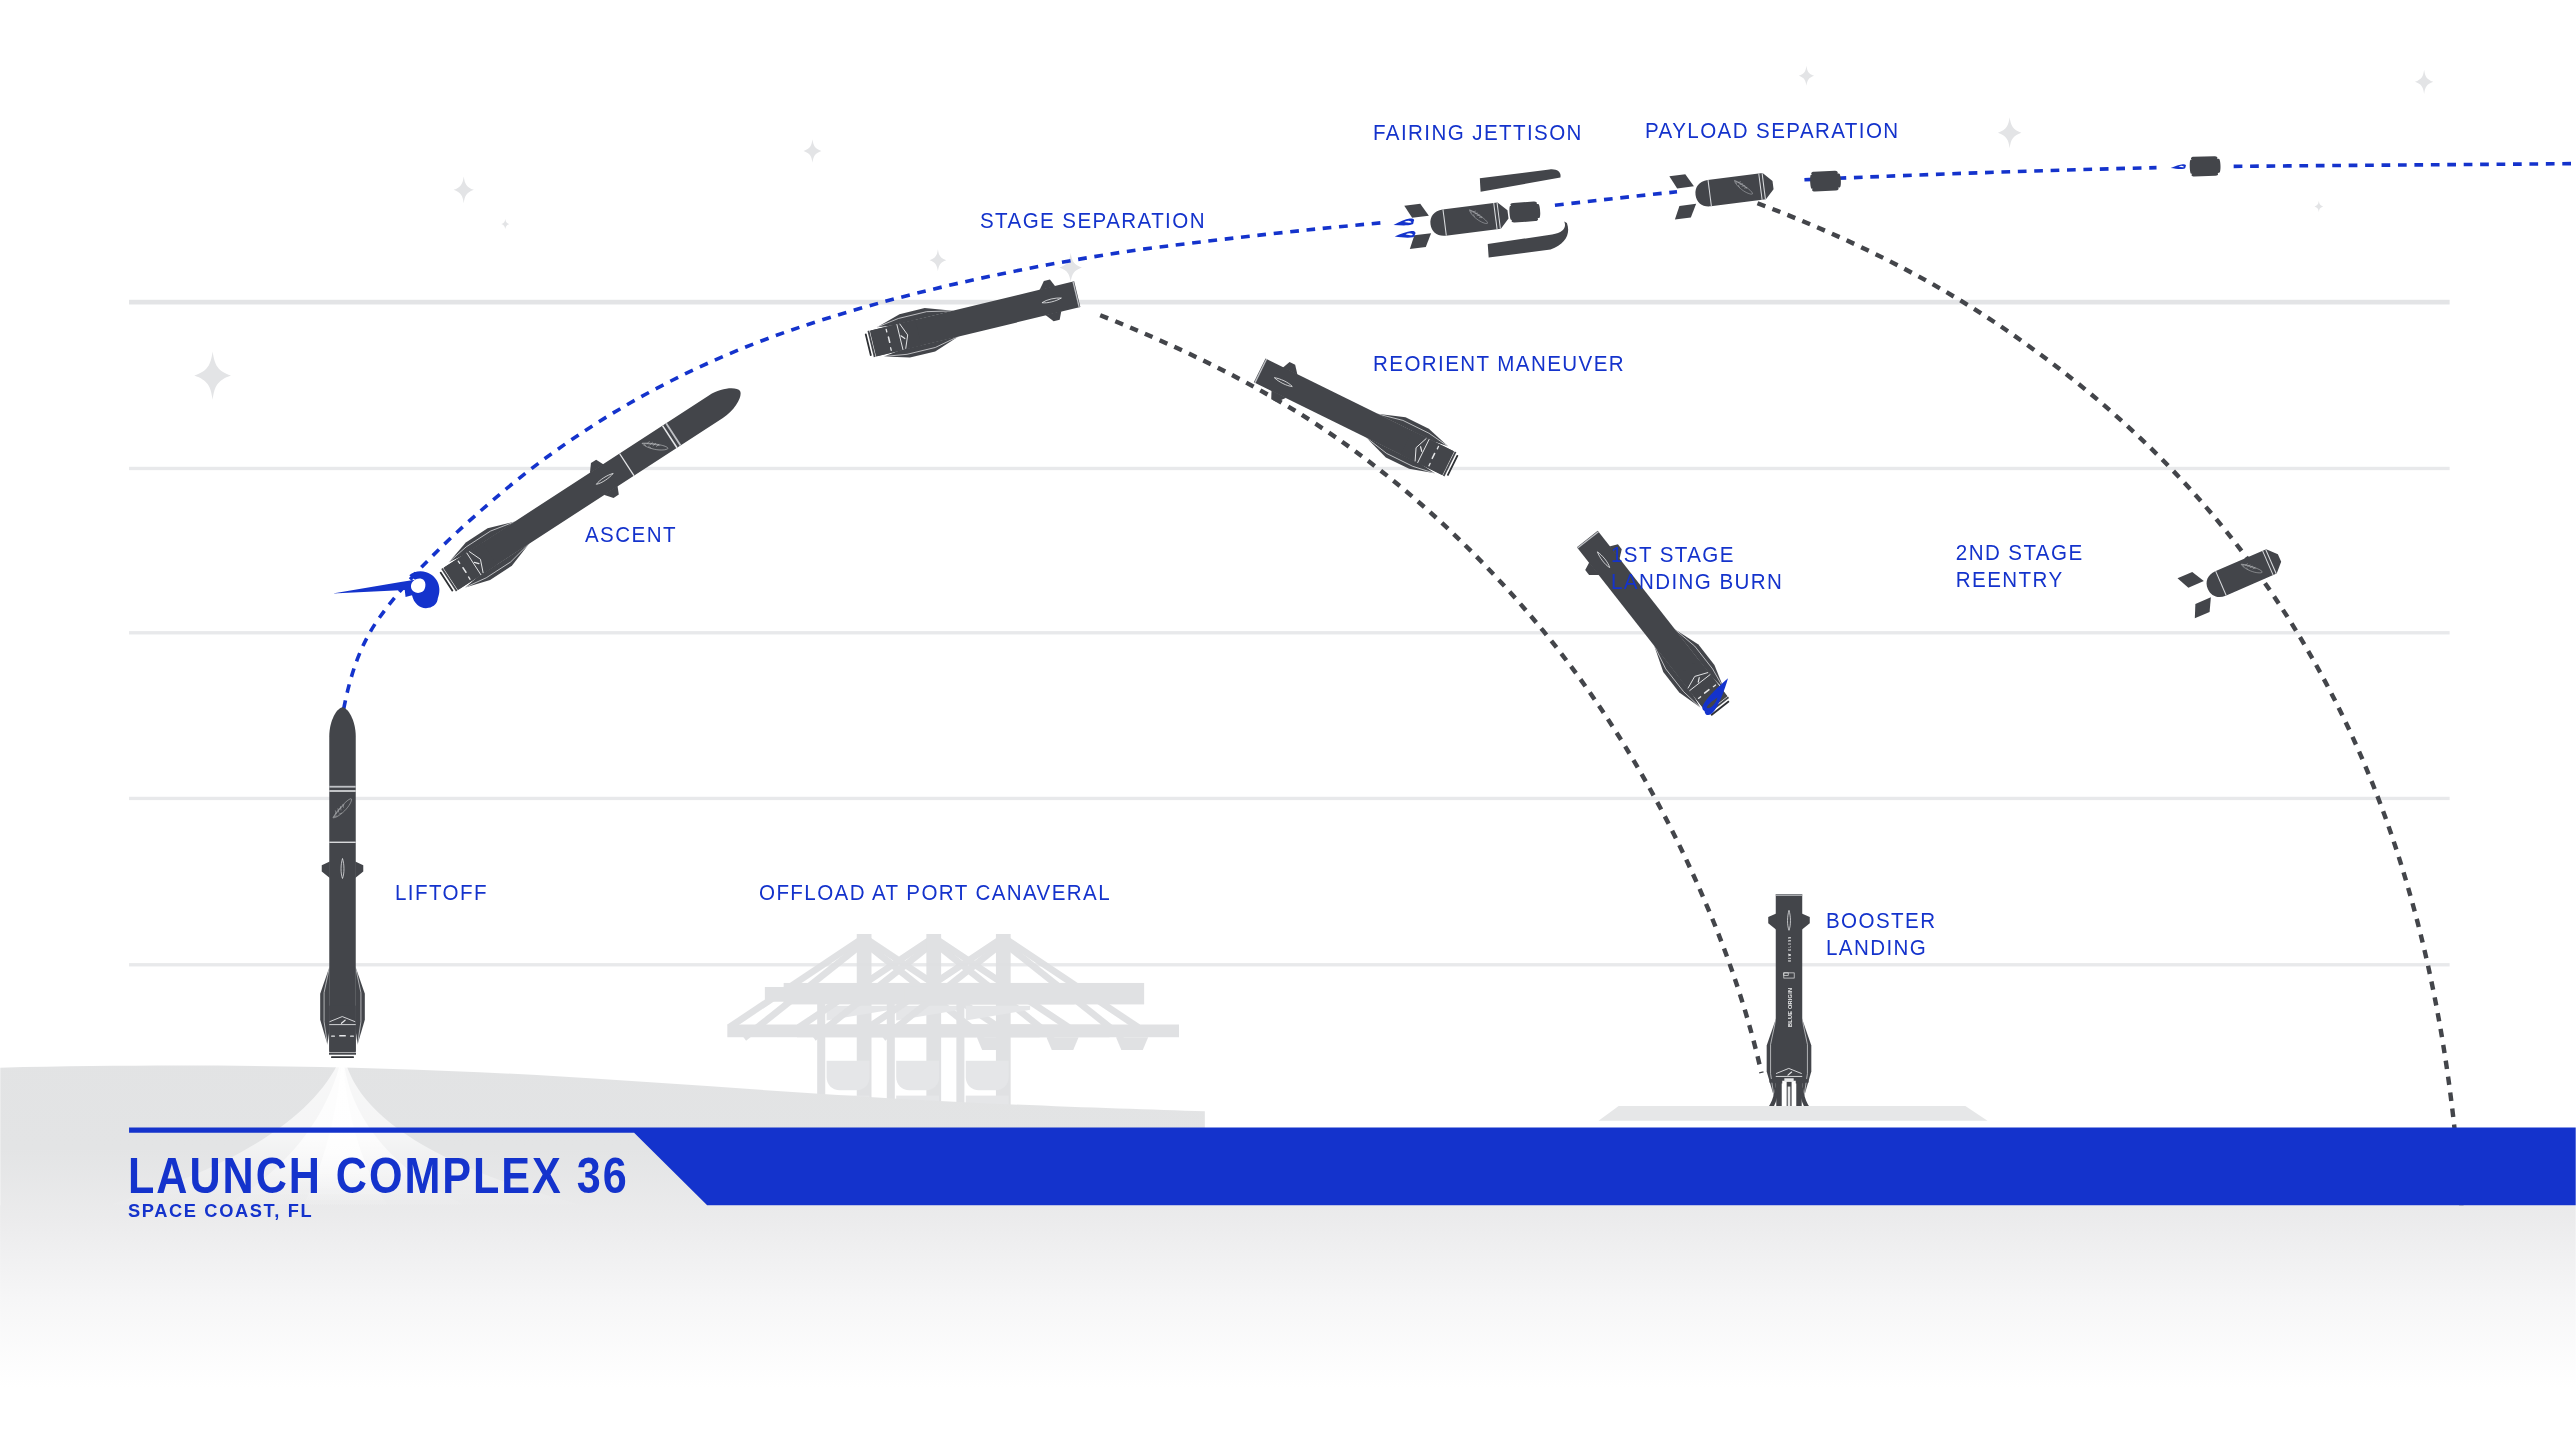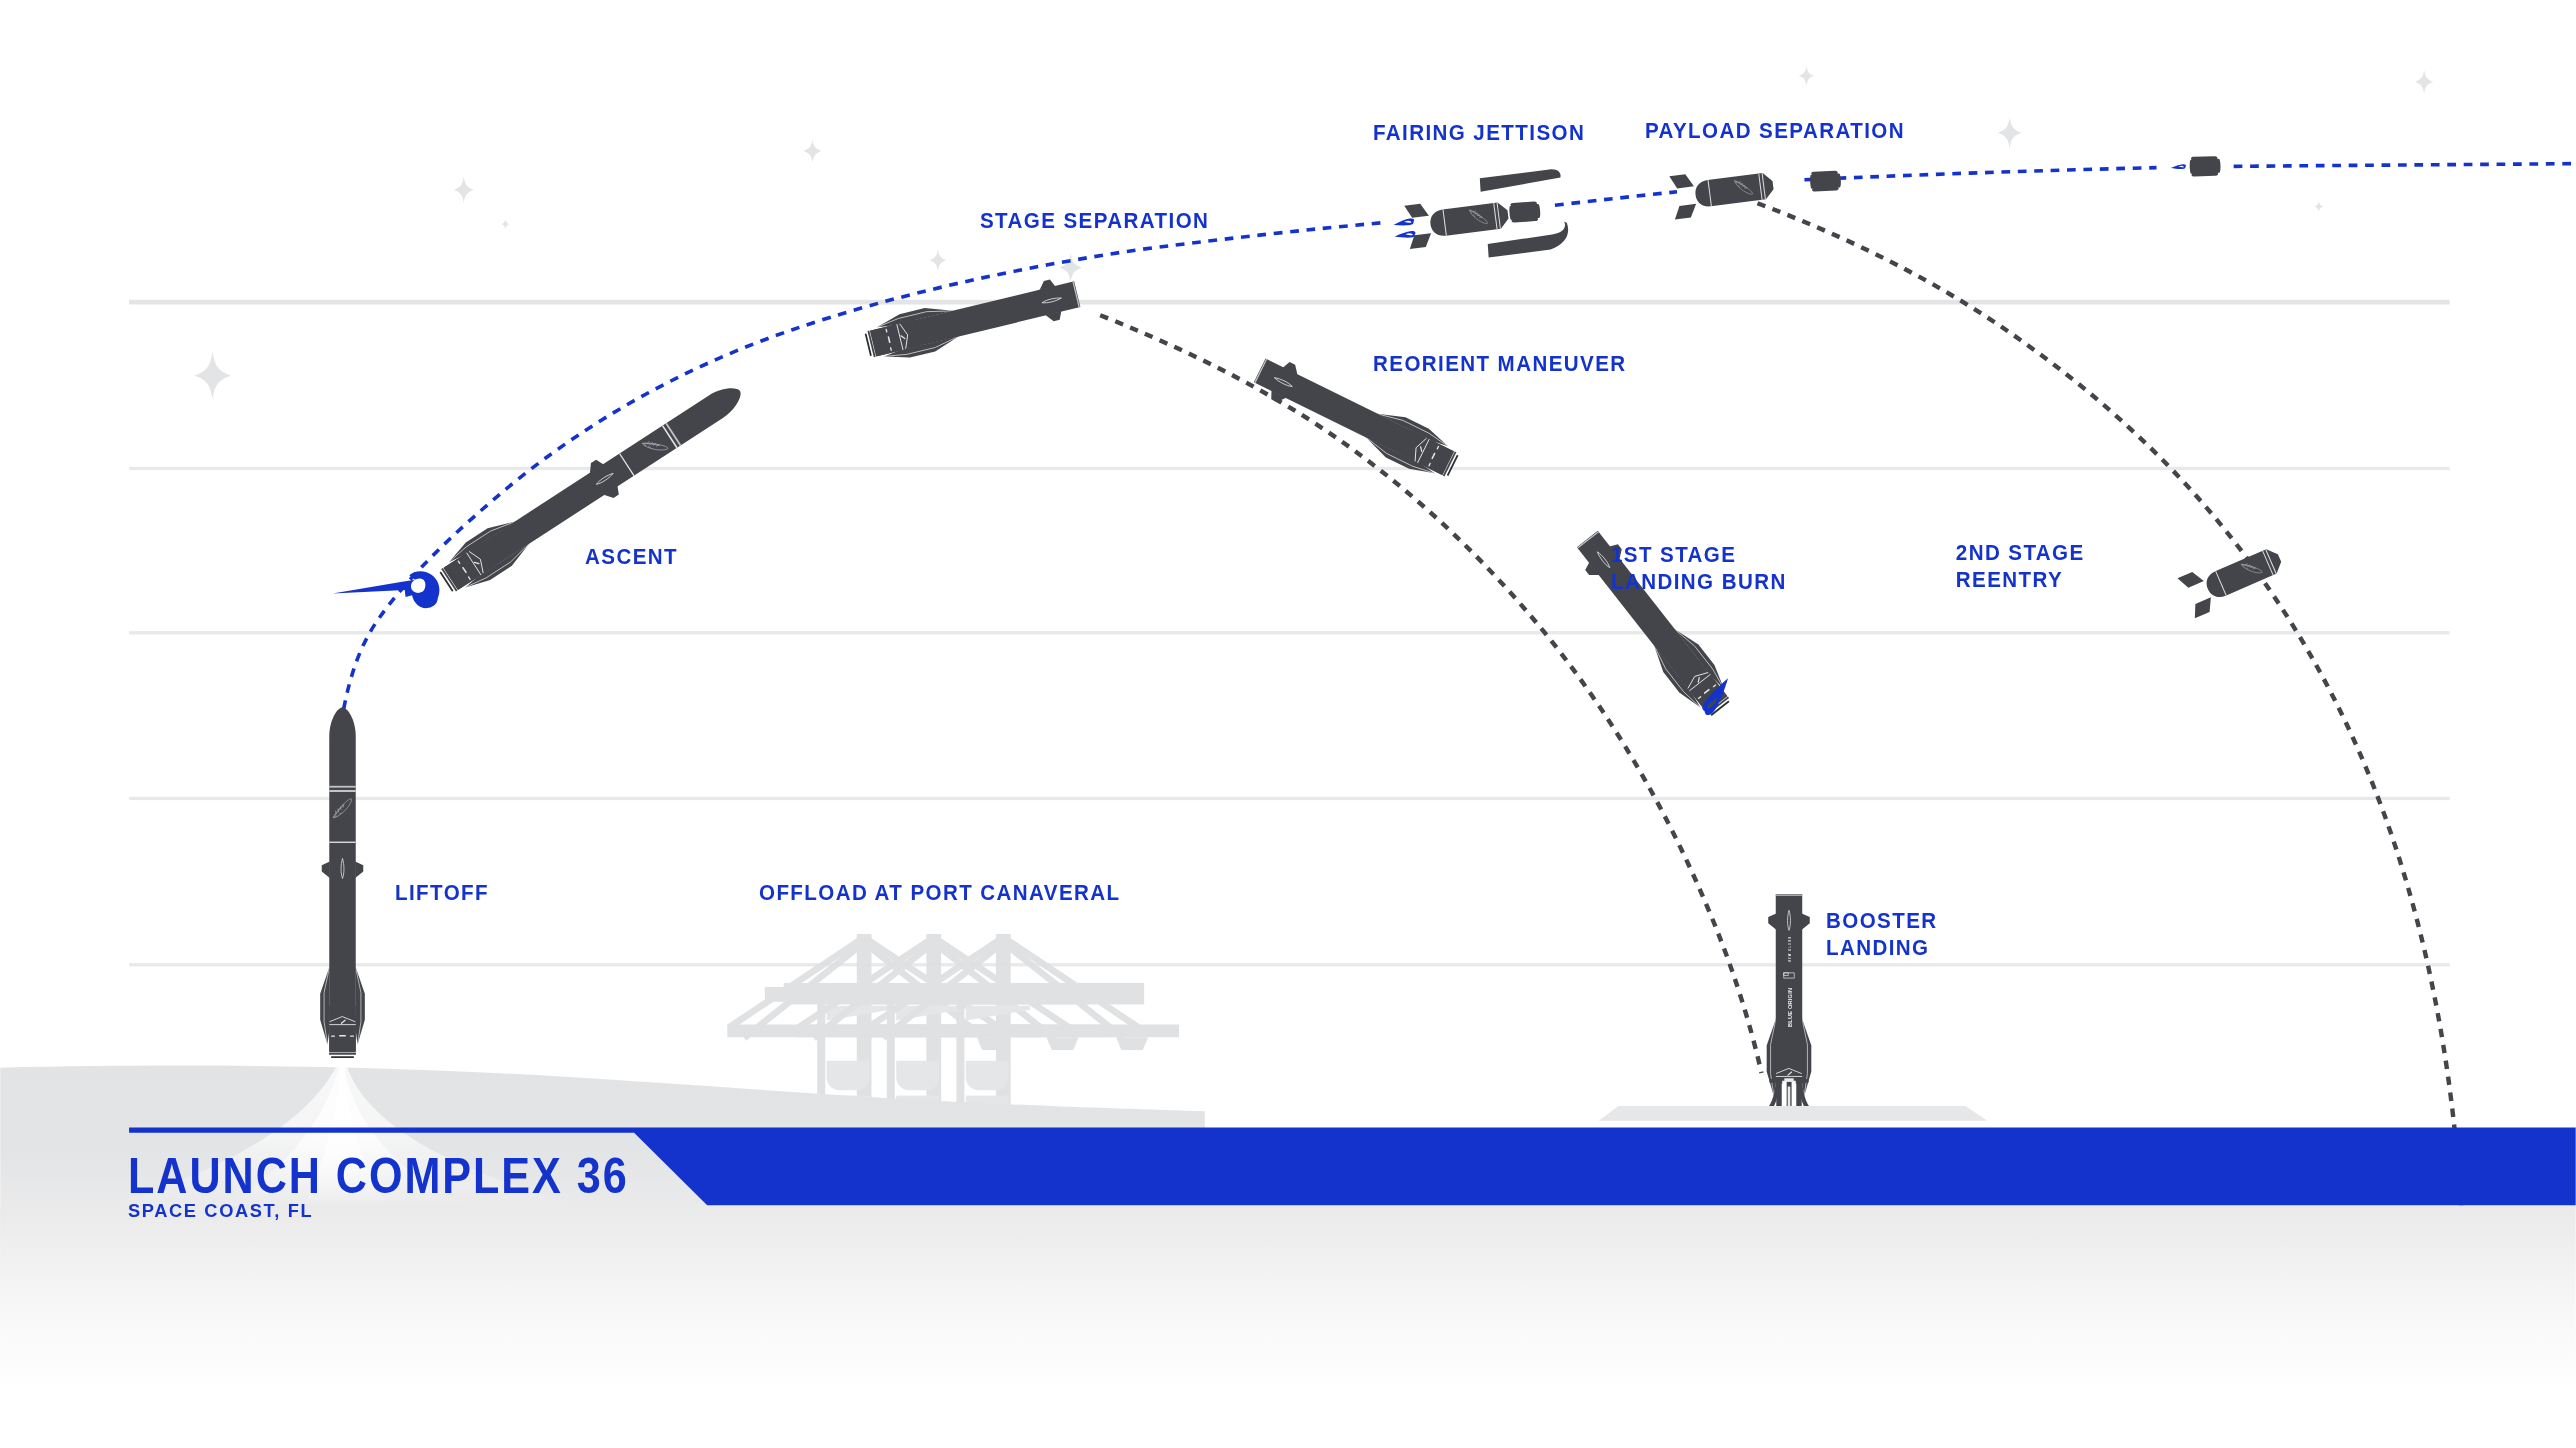--- a/index.html
+++ b/index.html
@@ -1,21 +1,21 @@
 <!DOCTYPE html>
 <html style="font-size:10.7px"><head>
 <meta charset="utf-8">
 <title>New Glenn Mission Profile</title>
 <style>
   html,body{margin:0;padding:0;background:#ffffff;}
   body{width:2576px;height:1448px;overflow:hidden;
        font-family:"Liberation Sans","DejaVu Sans",sans-serif;}
   #stage{position:relative;width:2576px;height:1448px;background:#fff;overflow:hidden;}
   svg.layer{position:absolute;left:0;top:0;width:2576px;height:1448px;display:block;}
-  .lbl{position:absolute;color:#1433CC;font-weight:700;white-space:nowrap;font-size:0;
+  .lbl{position:absolute;color:#1433CC;font-weight:400;white-space:nowrap;font-size:0;
        font-size:22px;letter-spacing:1.5px;line-height:27px;
        font-family:"Liberation Sans","DejaVu Sans",sans-serif;}
   .lbl > span{display:block;font-size:22px;transform:scaleX(0.935);transform-origin:left top;}
   .lbl.r{text-align:left;}
   .lbl.r > span{transform-origin:right top;}
   #banner-title{position:absolute;left:128px;top:1151px;color:#1433CC;font-weight:700;
        white-space:nowrap;font-size:50px;line-height:1;letter-spacing:2.3px;
        transform:scaleX(0.862);transform-origin:left top;
        font-family:"Liberation Sans","DejaVu Sans",sans-serif;}
   #banner-sub{position:absolute;left:128px;top:1201px;color:#1433CC;font-weight:700;
@@ -366,21 +366,21 @@
     <path d="M 192,1681 L 3840,1681 L 3840,1797 L 1054,1797 L 945,1689 L 192,1689 Z" fill="#1433CC"></path>
   </g>
 
 </svg>
   <div id="banner-title">LAUNCH COMPLEX 36</div>
   <div id="banner-sub">SPACE COAST, FL</div>
 
   <div class="lbl" style="left:395px;top:879px">
     <span>LIFTOFF</span>
   </div>
-  <div class="lbl" style="left:585px;top:543px">
+  <div class="lbl" style="left:585px;top:521px">
     <span>ASCENT</span>
   </div>
   <div class="lbl" style="left:980px;top:207px">
     <span>STAGE SEPARATION</span>
   </div>
   <div class="lbl" style="left:1373px;top:119px">
     <span>FAIRING JETTISON</span>
   </div>
   <div class="lbl" style="left:1645px;top:117px">
     <span>PAYLOAD SEPARATION</span>

